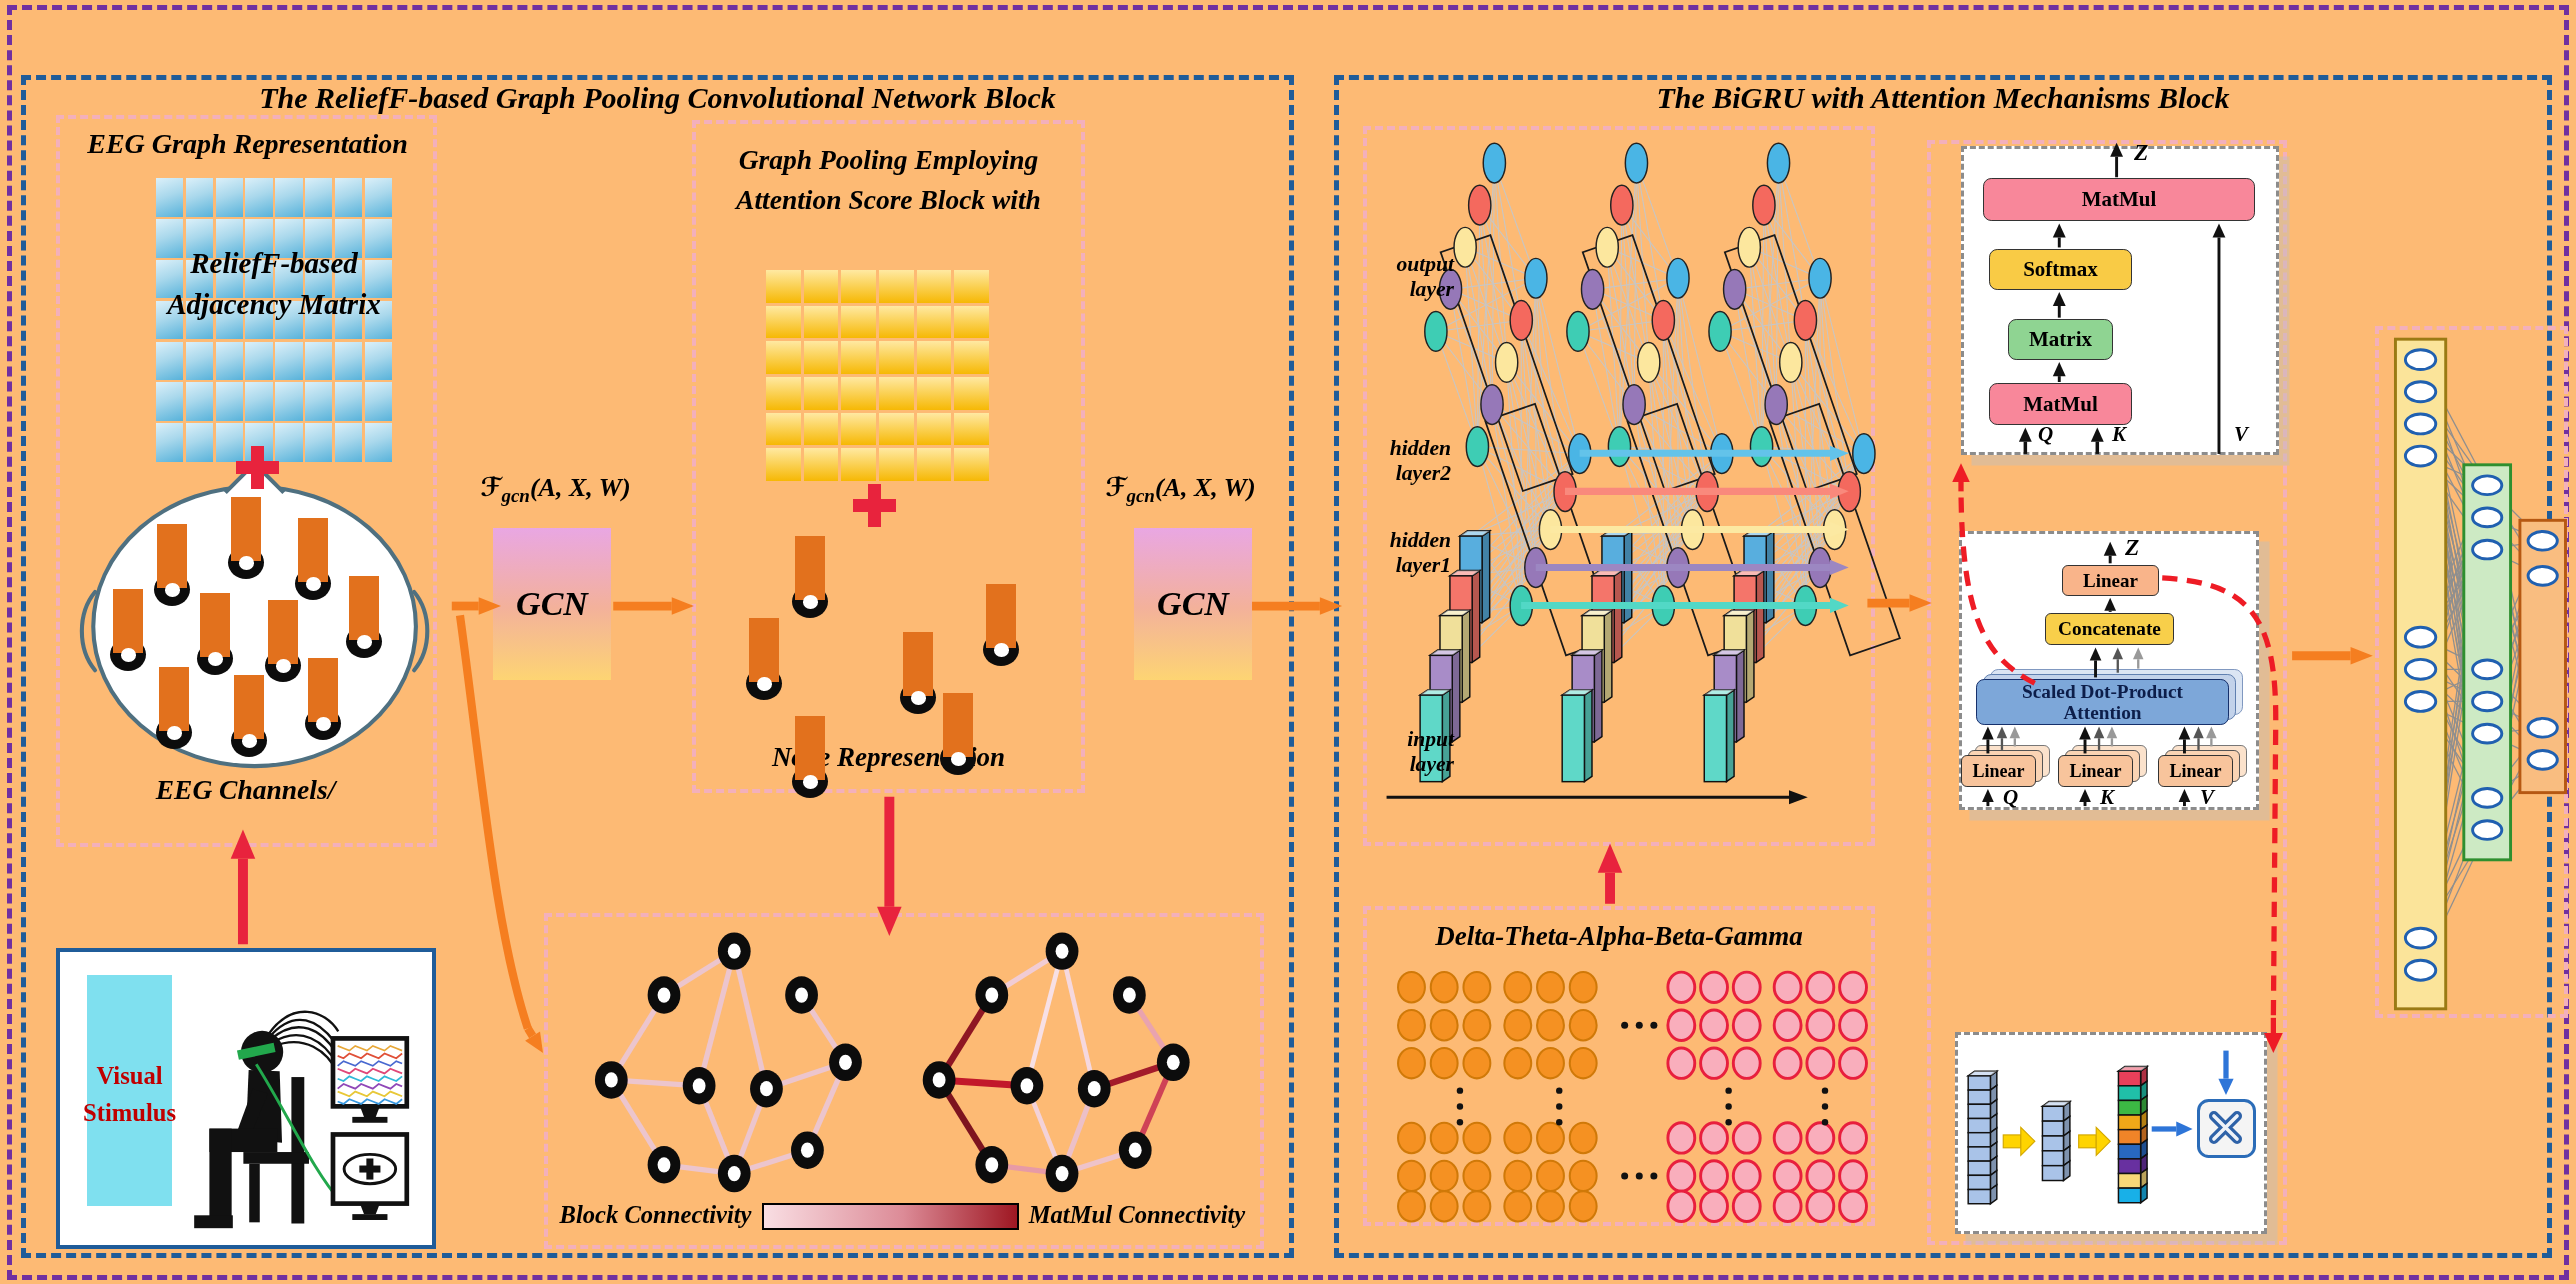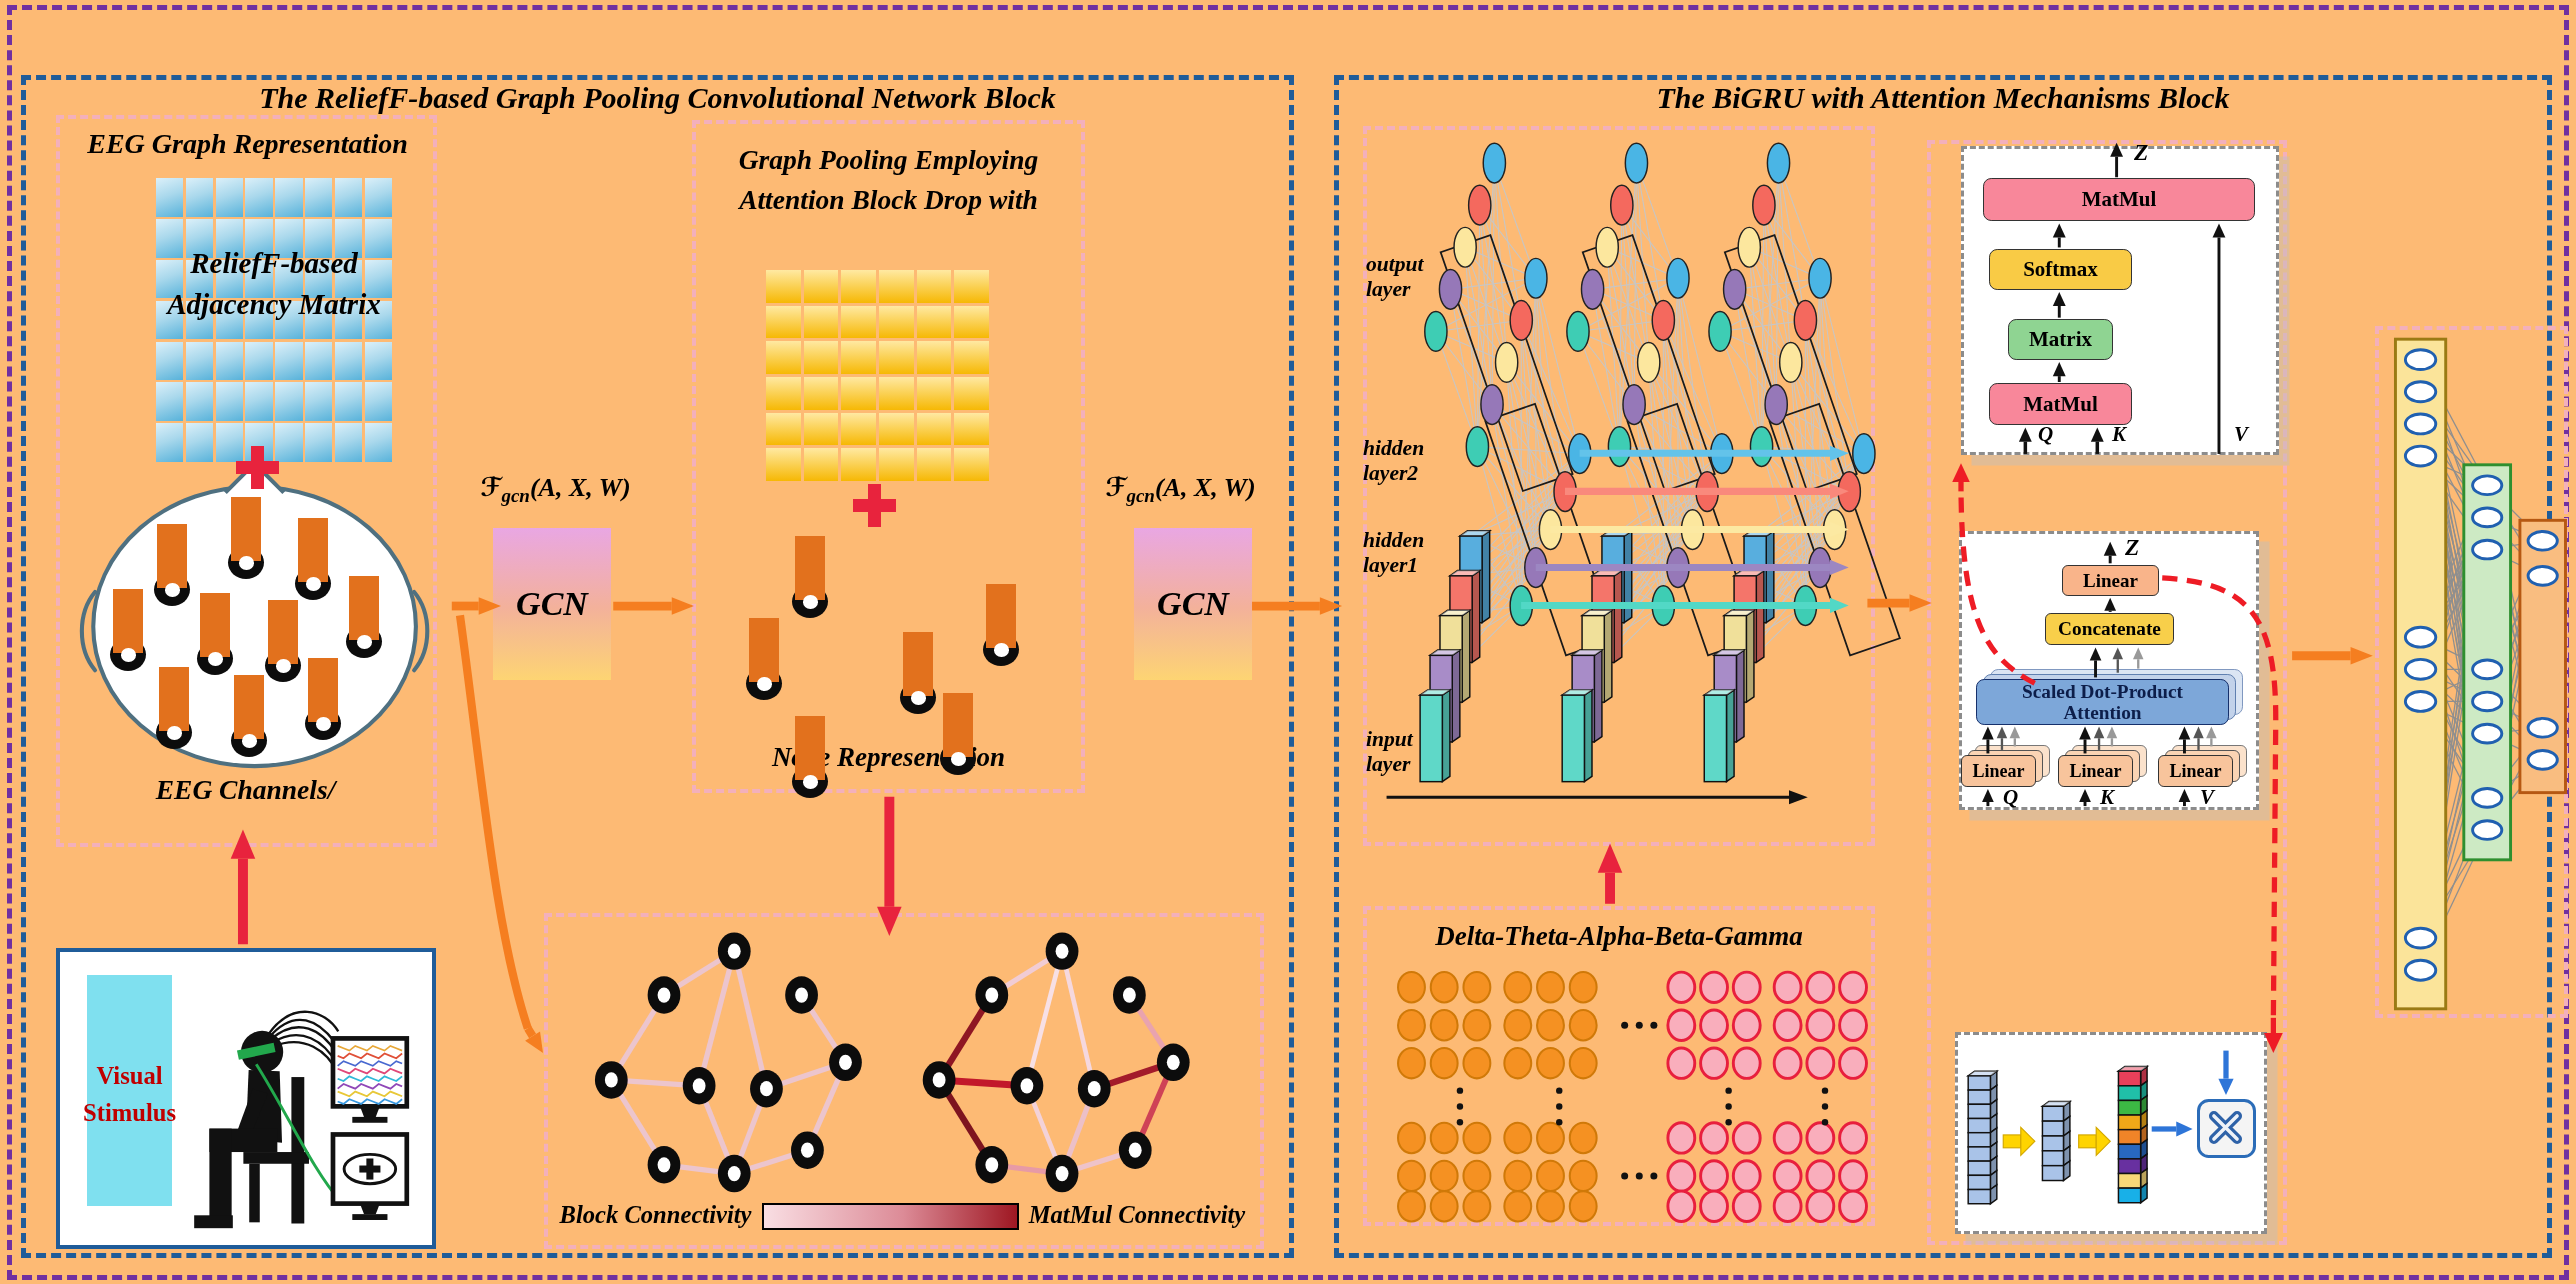--- a/index.html
+++ b/index.html
@@ -18,21 +18,21 @@
   .elec{position:absolute;width:30px;height:82px;z-index:5}
   .elec .ring{position:absolute;left:-2.9px;top:49px;width:36px;height:33px;border-radius:50%;background:#0c0c0c;z-index:1}
   .elec .stem{position:absolute;left:0;top:0;width:30px;height:64px;background:#e2711d;z-index:2}
   .elec .hole{position:absolute;left:8.2px;top:59px;width:14.6px;height:13.5px;border-radius:50%;background:#fff;z-index:3}
   .plus{position:absolute;width:43px;height:43px;z-index:5}
   .plus::before{content:"";position:absolute;left:15px;top:0;width:13px;height:43px;background:#e8233d}
   .plus::after{content:"";position:absolute;left:0;top:15px;width:43px;height:13px;background:#e8233d}
   .ab{position:absolute;box-sizing:border-box;border:1.8px solid #333;border-radius:8.2px;display:flex;
       align-items:center;justify-content:center;font-weight:bold;z-index:5;font-family:"Liberation Serif",serif}
   .qkv{position:absolute;font-weight:bold;font-style:italic;font-size:21px;z-index:6}
-  .lay{position:absolute;font-weight:bold;font-style:italic;font-size:21.6px;text-align:left;line-height:1.15;z-index:5}
+  .lay{position:absolute;font-weight:bold;font-style:italic;font-size:21.6px;text-align:right;line-height:1.15;z-index:5}
   svg{overflow:visible}
 </style>
 </head>
 <body>
 
 <div id="canvas">
 
   <div class="abs dash-purple" style="left:7px;top:4.7px;width:2562px;height:1275px;z-index:1"></div>
   <div class="abs dash-blue" style="left:21px;top:75px;width:1273px;height:1183px;z-index:1"></div>
   <div class="abs dash-blue" style="left:1334px;top:75px;width:1218px;height:1183px;z-index:1"></div>
@@ -126,21 +126,21 @@
   <div class="abs ttl" style="left:1078px;top:472px;width:205px;font-size:26px;z-index:5">
     <span style="font-family:'DejaVu Serif','DejaVu Sans',serif">ℱ</span><sub style="font-size:19px">gcn</sub><span>(A, X, W)</span>
   </div>
   <div class="abs gcn" style="left:1134px;top:528px;width:118px;height:152px">
     <span class="ttl" style="font-size:34px">GCN</span>
   </div>
 
   <div class="abs dash-pink" style="left:692px;top:120px;width:393px;height:673px;z-index:2"></div>
   <div class="abs ttl" style="left:695px;top:140px;width:387px;font-size:27.5px;line-height:1.45;z-index:5">
     <div>Graph Pooling Employing</div>
-      <div>Attention Block Drop with</div>
+      <div>Attention Score Block with</div>
   </div>
   <div class="abs grid" id="goldmatrix" style="left:766px;top:270px;width:223px;height:211px;grid-template-columns:repeat(6,1fr);grid-template-rows:repeat(6,1fr);gap:2.9px">
       <div class="cellg"></div>
       <div class="cellg"></div>
       <div class="cellg"></div>
       <div class="cellg"></div>
       <div class="cellg"></div>
       <div class="cellg"></div>
       <div class="cellg"></div>
       <div class="cellg"></div>

